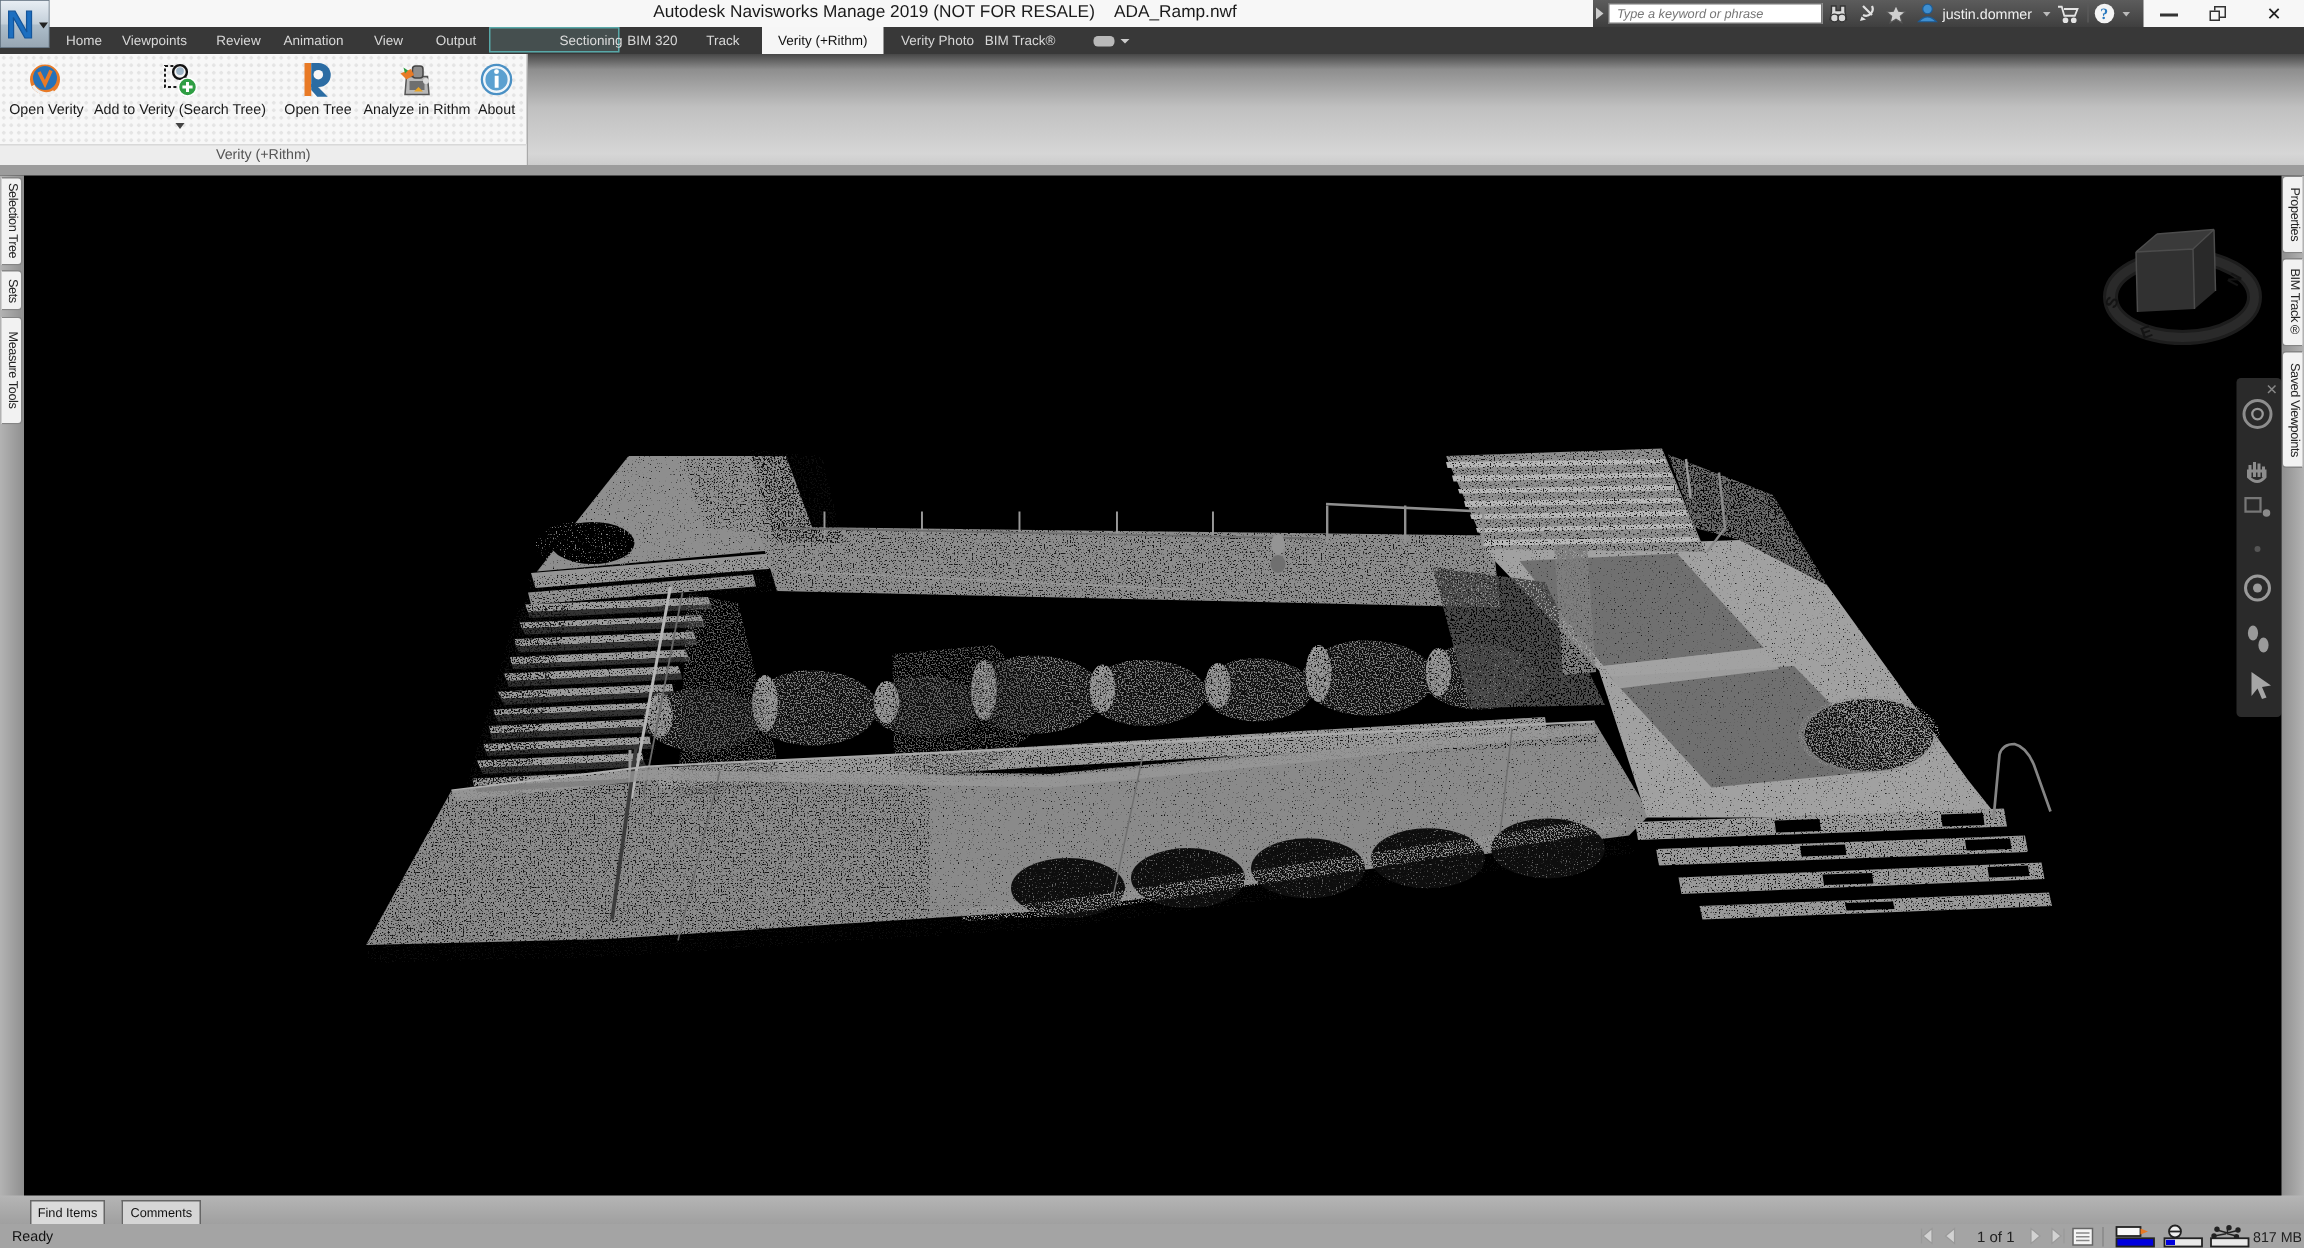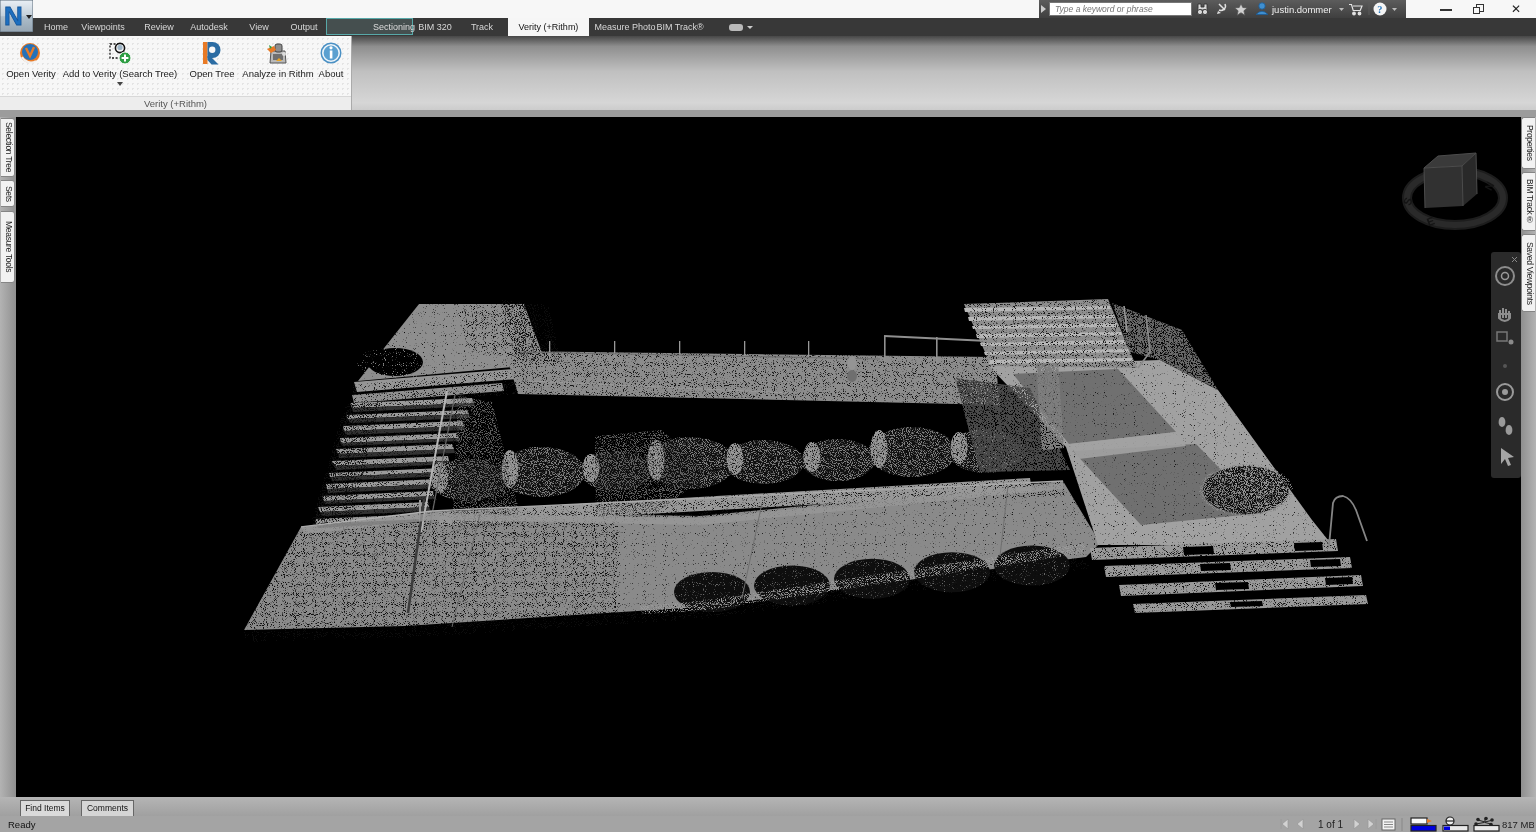--- a/index.html
+++ b/index.html
@@ -1,18 +1,18 @@
 <!DOCTYPE html>
 <html><head><meta charset="utf-8"><style>
 * { margin:0; padding:0; box-sizing:border-box; }
 body { width:1536px; height:832px; overflow:hidden; font-family:"Liberation Sans",sans-serif; background:#000; }
 #page { position:relative; width:1536px; height:832px; }
 #titlebar { position:absolute; left:0; top:0; width:1536px; height:18px; background:#f7f7f7; }
 #title { position:absolute; top:2px; left:100px; width:1060px; text-align:center; font-size:11.5px; color:#1a1a1a; }
-#infocenter { position:absolute; left:1039px; top:0; width:367px; height:18px; background:linear-gradient(#5c5c5c,#3f3f3f); }
+#infocenter { position:absolute; left:1062px; top:0; width:367px; height:18px; background:linear-gradient(#5c5c5c,#3f3f3f); }
 #icarrow { position:absolute; left:2px; top:5px; width:0; height:0; border-left:5px solid #ccc; border-top:4px solid transparent; border-bottom:4px solid transparent; }
 #search { position:absolute; left:10px; top:2px; width:143px; height:14px; background:#fff; border:1px solid #777; font-style:italic; color:#767676; font-size:8.5px; padding-left:5px; line-height:13px; }
 #icicons { position:absolute; left:155px; top:0; }
 #winbtns { position:absolute; right:6px; top:0; height:18px; color:#222; }
 .wb { position:absolute; top:1px; font-size:13px; }
 #menubar { position:absolute; left:0; top:18px; width:1536px; height:18px; background:#383838; }
 .mi { position:absolute; top:4px; transform:translateX(-50%); color:#d8d8d8; font-size:9px; white-space:nowrap; }
 #sect { position:absolute; left:326px; top:0px; width:87px; height:17px; background:#454f4f; border:1px solid #58a8a8; color:#dcdcdc; font-size:9px; text-align:center; line-height:16px;padding-left:46px; }
 #activetab { position:absolute; left:508px; top:0; width:81px; height:18px; background:#f6f6f6; color:#111; font-size:9px; text-align:center; line-height:18px; }
 #ribtoggle { position:absolute; left:729px; top:6px; width:14px; height:7px; background:#b9b9b9; border-radius:3px; }
@@ -300,20 +300,21 @@
 <circle cx="1505" cy="392" r="3" fill="#9a9a9a"></circle>
 <ellipse cx="1502" cy="422" rx="3.4" ry="5" fill="#9a9a9a"></ellipse>
 <ellipse cx="1509" cy="430" rx="3.4" ry="5" fill="#9a9a9a"></ellipse>
 <path d="M1501,448 l0,16 4,-5 3,7 3,-1 -3,-7 6,-1 z" fill="#a6a6a6"></path>
 </g>
 
 </g>
 </svg>
 
 <div id="titlebar">
+ <div id="title">Autodesk Navisworks Manage 2019 (NOT FOR RESALE)&nbsp;&nbsp;&nbsp;&nbsp;ADA_Ramp.nwf</div>
  <div id="infocenter">
   <div id="icarrow"></div>
   <div id="search">Type a keyword or phrase</div>
   <div id="icicons"><svg width="212" height="18" viewBox="0 0 212 18">
 <g fill="#d8d8d8" stroke="#333" stroke-width="0.9">
 <path d="M4,4 l3,0 0,3 3,0 0,-3 3,0 0,4 1,5 -4,0 0,-3 -3,0 0,3 -4,0 1,-5 z"></path>
 <circle cx="6" cy="12" r="2.6"></circle>
               <circle cx="11" cy="12" r="2.6"></circle>
 </g>
 <g>
@@ -341,26 +342,26 @@
   <div style="position:absolute; right:46px; top:4px; width:8px; height:8px; border:1.5px solid #333"></div>
   <div style="position:absolute; right:50px; top:7px; width:7px; height:7px; border:1.5px solid #333; background:#f7f7f7"></div>
   <span class="wb" style="right:9px; font-size:12px; top:2px">✕</span>
  </div>
 </div>
 
 <div id="menubar">
       <div class="mi" style="left:56px">Home</div>
       <div class="mi" style="left:103px">Viewpoints</div>
       <div class="mi" style="left:159px">Review</div>
-      <div class="mi" style="left:209px">Autodesk</div>
+      <div class="mi" style="left:209px">Animation</div>
       <div class="mi" style="left:259px">View</div>
       <div class="mi" style="left:304px">Output</div>
       <div class="mi" style="left:435px">BIM 320</div>
       <div class="mi" style="left:482px">Track</div>
-      <div class="mi" style="left:625px">Measure Photo</div>
+      <div class="mi" style="left:625px">Verity Photo</div>
       <div class="mi" style="left:680px">BIM Track®</div>
  <div id="sect">Sectioning Tools</div>
  <div id="activetab">Verity (+Rithm)</div>
  <div id="ribtoggle"></div>
       <div id="ribtogarrow"></div>
 </div>
 
 <div id="ribbon">
  <div id="ribpanel">
   <div class="ric" style="left:18px"><svg width="24" height="24" viewBox="0 0 24 24">

